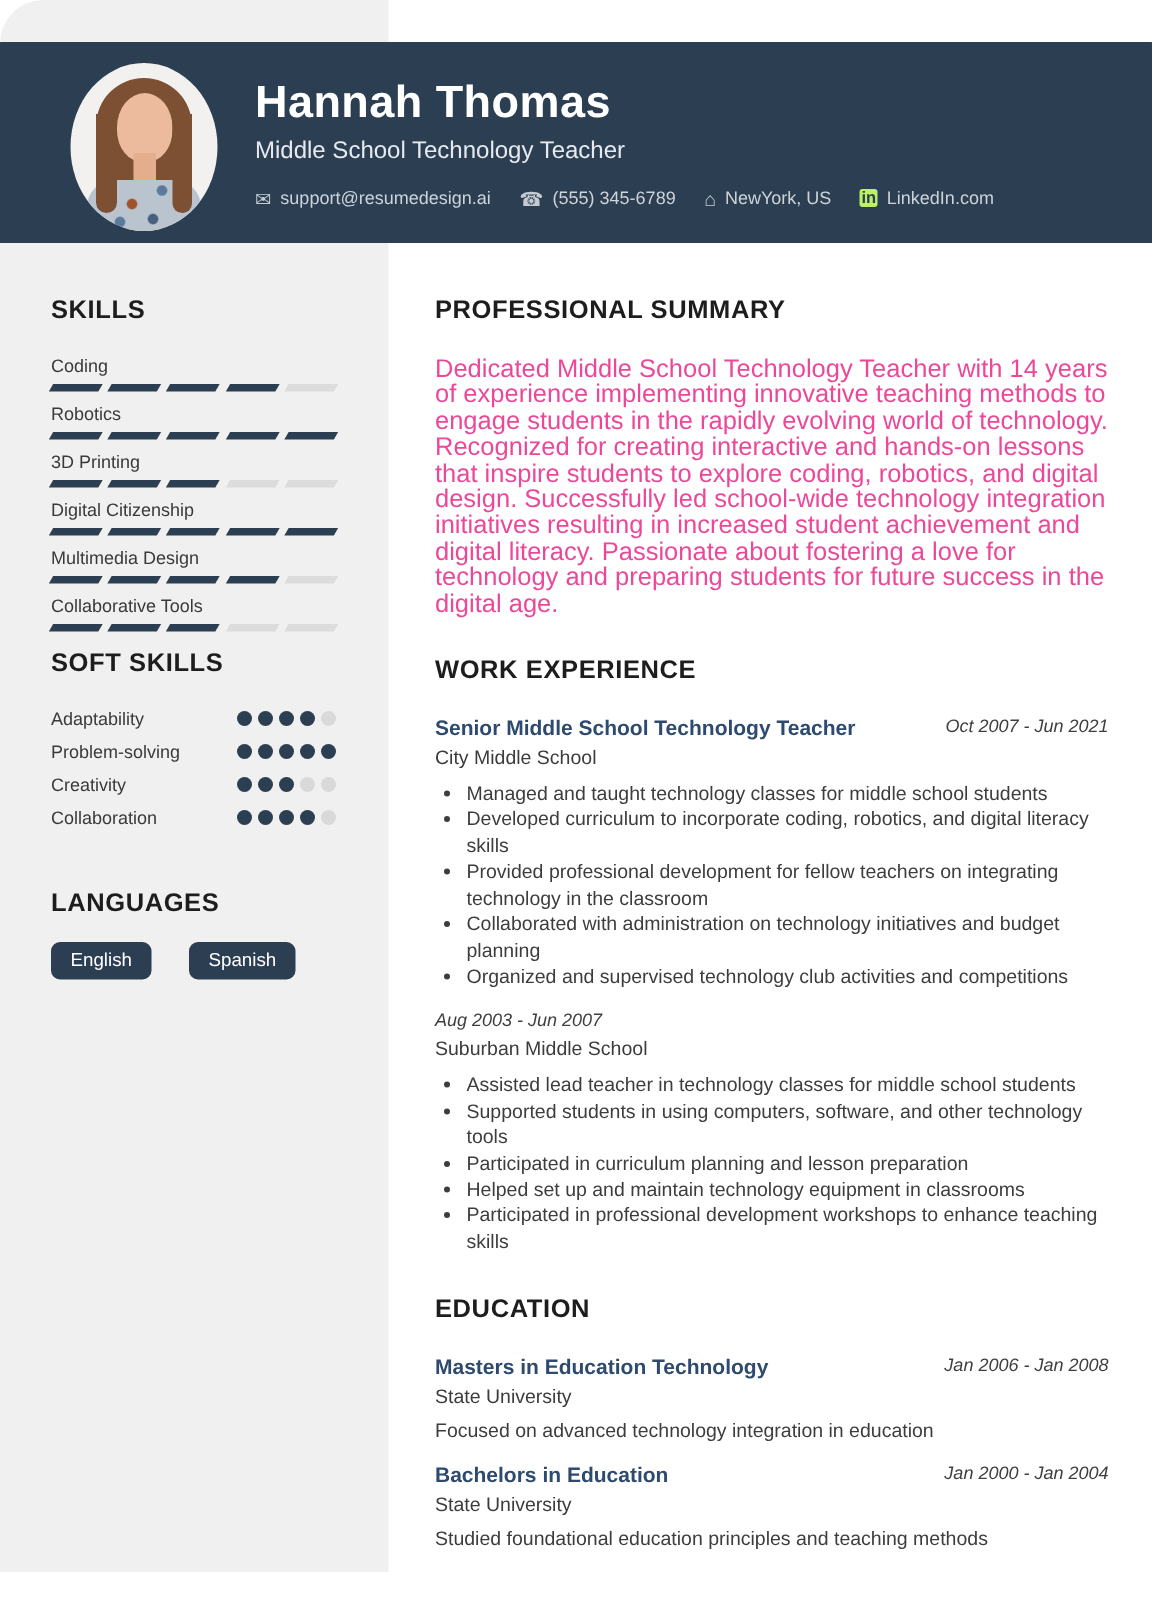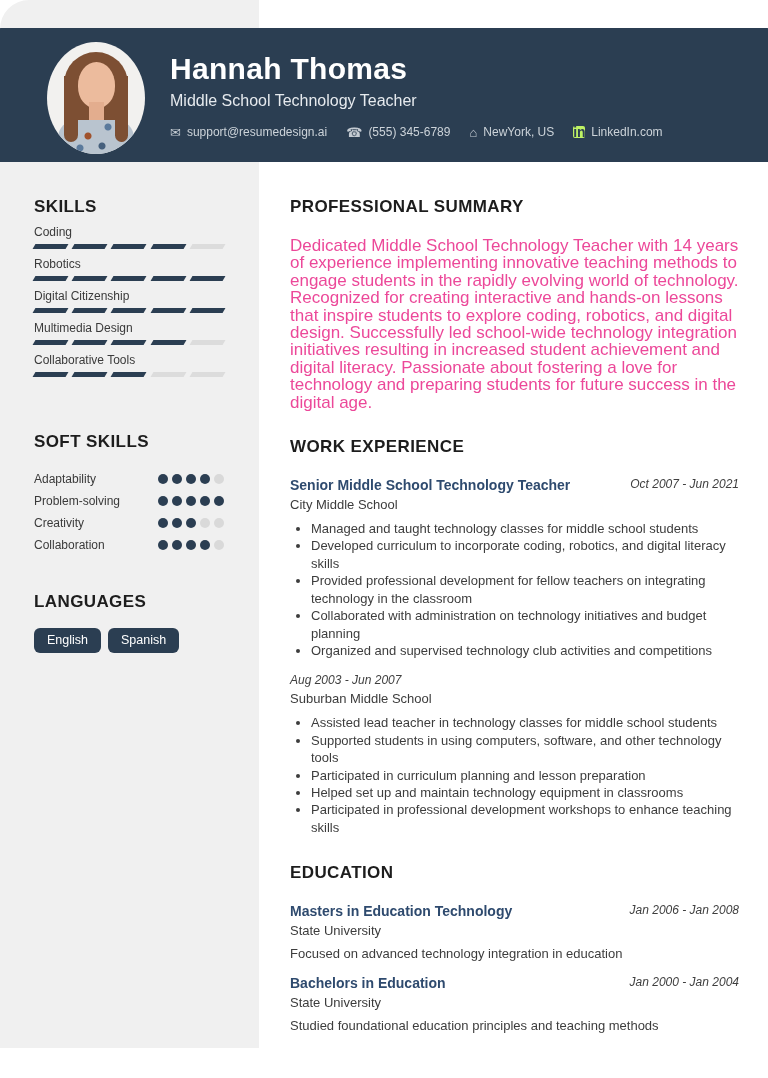--- a/index.html
+++ b/index.html
@@ -39,47 +39,47 @@
   .photo .strandR { position:absolute; left:68px; top:34px; width:13px; height:66px; background:#7d4f33; border-radius:0 0 10px 10px; }
 
   .header-text { position:absolute; left:170px; top:25px; }
   .name { color:#ffffff; font-size:30px; font-weight:bold; letter-spacing:0.3px; line-height:32px; }
   .job-subtitle { color:#e6eaee; font-size:16px; line-height:18px; margin-top:7px; }
   .contact-row { display:flex; align-items:center; gap:19px; margin-top:15px; }
   .contact-item { display:flex; align-items:center; gap:6px; color:#ccd3d9; font-size:12px; }
   .glyph { font-size:13px; line-height:13px; color:#c4cbd2; }
   .li-badge {
     width:12px; height:12px; border-radius:2px; background:#bef264; color:#2b3e52;
-    font-size:14px; font-weight:bold; text-align:center; line-height:12px; display:inline-block;
+    font-size:11px; font-weight:bold; text-align:center; line-height:12px; display:inline-block;
   }
 
   
   .sb-section { position:absolute; left:34px; width:190px; }
   .sb-skills { top:197px; } .sb-soft { top:432px; } .sb-lang { top:592px; }
   .sb-heading, .main-heading {
     font-size:17px; font-weight:bold; color:#1d1d1d; letter-spacing:0.4px; line-height:19px;
   }
-  .sb-skills .sb-heading { margin-bottom:9px; }
+  .sb-skills .sb-heading { margin-bottom:21px; }
   .skill-item { margin-bottom:8px; }
   .skill-label { font-size:12px; color:#3a3a3a; line-height:14px; margin-bottom:5px; }
   .skill-bar { display:flex; gap:6px; height:5px; }
   .skill-bar .seg { flex:1; height:5px; transform:skewX(-30deg); }
   .seg.filled { background:#2b3e52; }
   .seg.empty  { background:#dcdcdc; }
 
   .sb-soft .sb-heading { margin-bottom:17px; }
   .soft-row { display:flex; align-items:center; justify-content:space-between; height:22px;gap:30px; }
   .soft-label { font-size:12px; color:#3a3a3a; }
   .dots { display:flex; gap:4px; }
   .dot { width:10px; height:10px; border-radius:50%; display:inline-block; }
   .dot.filled { background:#2b3e52; }
   .dot.empty  { background:#d9d9d9; }
 
   .sb-lang .sb-heading { margin-bottom:17px; }
-  .pill-row { display:flex; gap:7px; }
+  .pill-row { display:flex; gap:25px; }
   .pill {
     background:#2b3e52; color:#ffffff; font-size:12.5px; line-height:25px;
     padding:0 13px; border-radius:6px; height:25px;
   }
 
   
   .main { position:absolute; left:290px; top:197px; width:449px; }
   .main-heading { margin-bottom:21px; }
   .summary-text { font-size:17px; line-height:17.4px; color:#ec4899; }
   .section { margin-bottom:0; }
@@ -153,20 +153,30 @@
       <div class="skill-label">Robotics</div>
       <div class="skill-bar">
           <span class="seg filled"></span>
           <span class="seg filled"></span>
           <span class="seg filled"></span>
           <span class="seg filled"></span>
           <span class="seg filled"></span>
         </div>
     </div>
     <div class="skill-item">
+      <div class="skill-label">3D Printing</div>
+      <div class="skill-bar">
+          <span class="seg filled"></span>
+          <span class="seg filled"></span>
+          <span class="seg filled"></span>
+          <span class="seg empty"></span>
+          <span class="seg empty"></span>
+        </div>
+    </div>
+    <div class="skill-item">
       <div class="skill-label">Digital Citizenship</div>
       <div class="skill-bar">
           <span class="seg filled"></span>
           <span class="seg filled"></span>
           <span class="seg filled"></span>
           <span class="seg filled"></span>
           <span class="seg filled"></span>
         </div>
     </div>
     <div class="skill-item">

